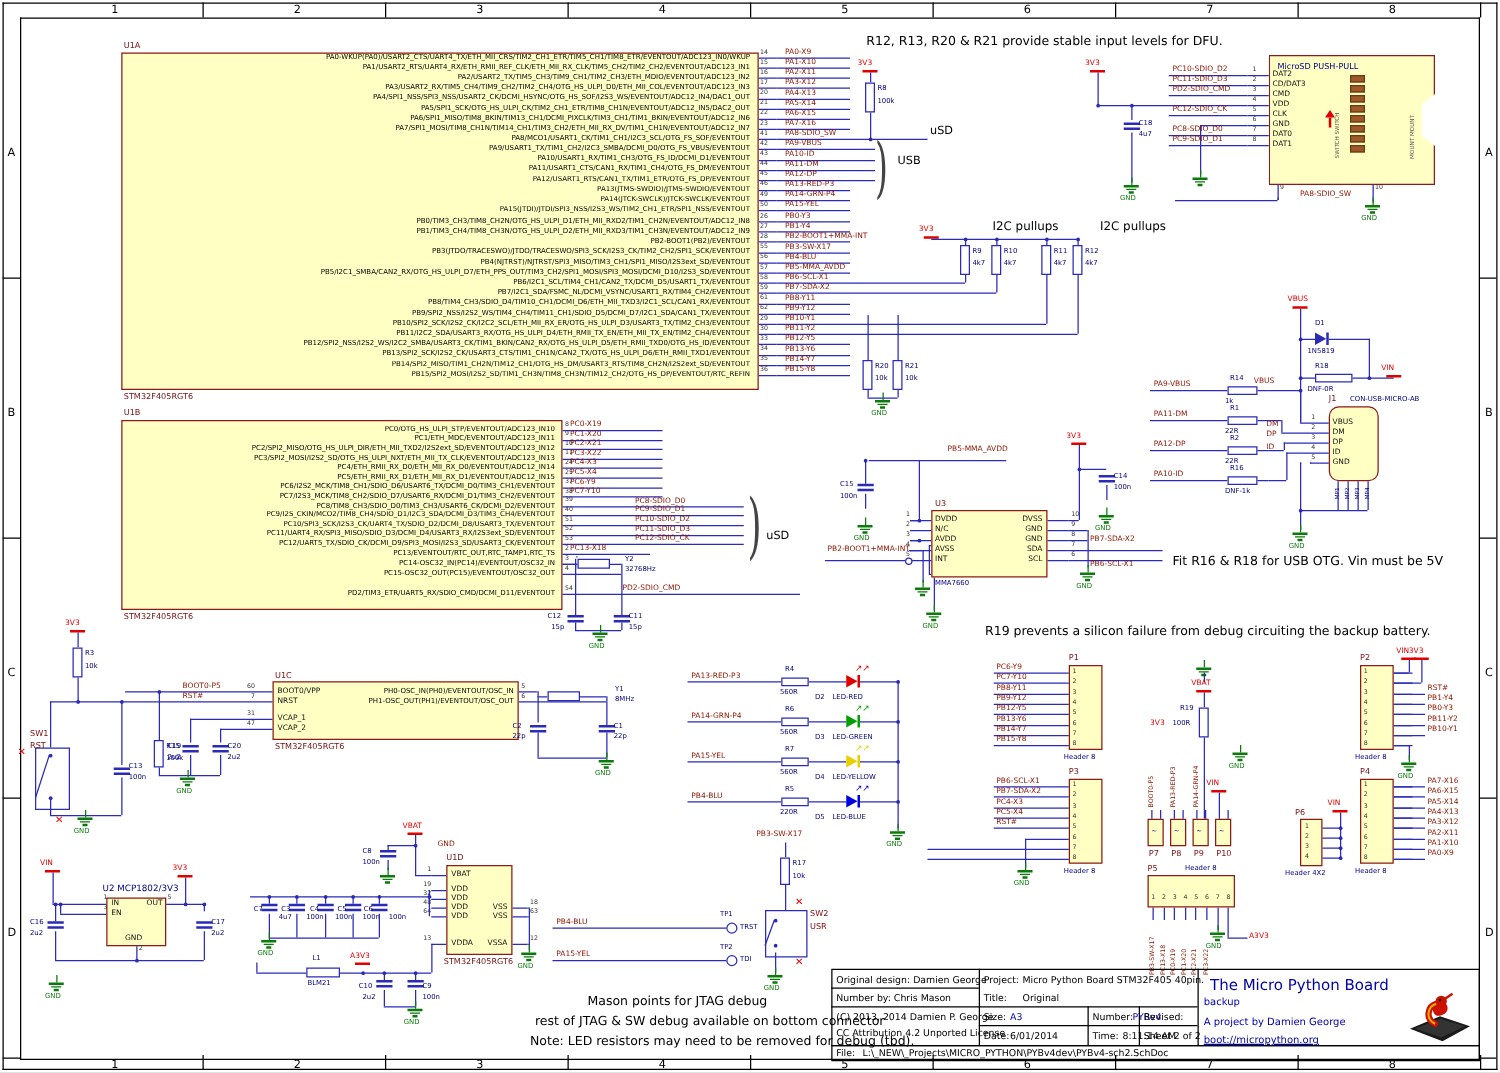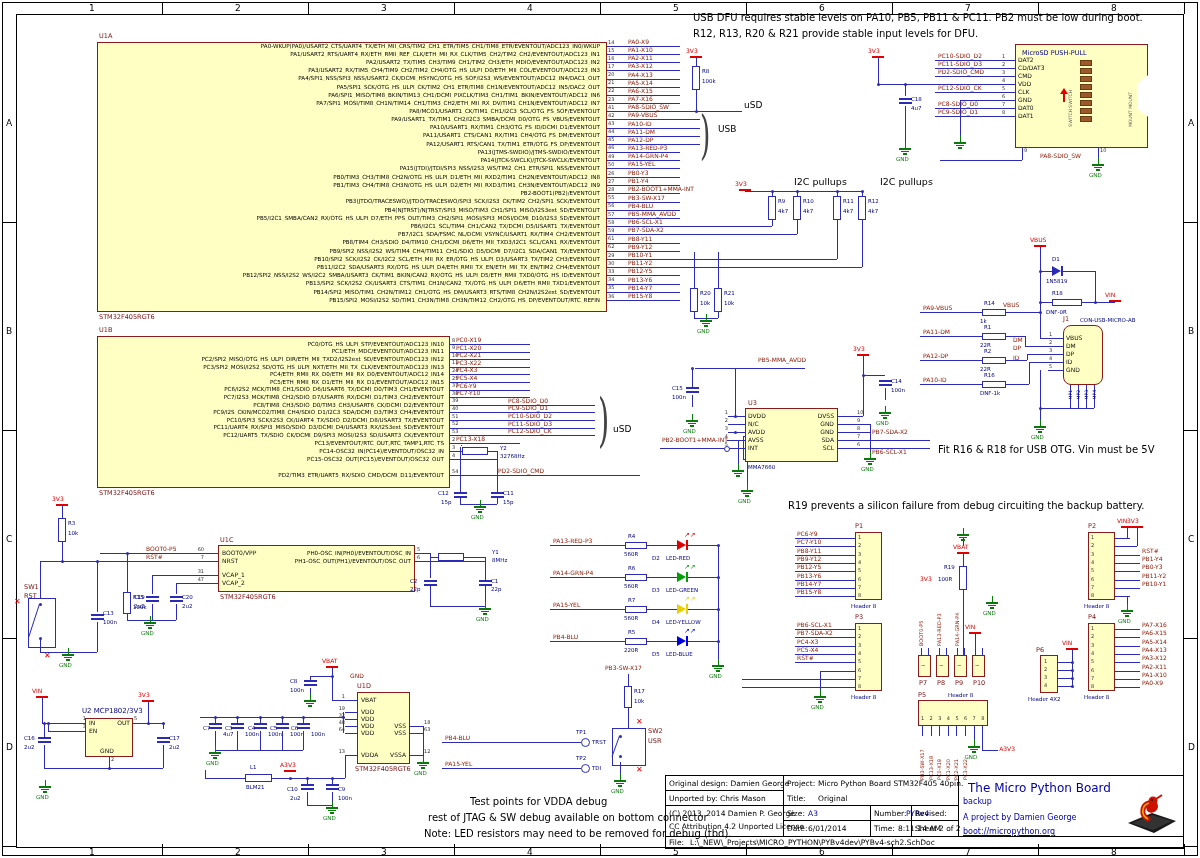--- a/index.html
+++ b/index.html
@@ -1328,45 +1328,44 @@
       <div class="gb" style="left: 969.6px; top: 748.6px; width: 8px;"></div>
       <div class="gb" style="left: 971.6px; top: 751.2px; width: 4px;"></div>
       <div class="gtxt" style="left: 964.6px; top: 754px;">GND</div>
       <div class="pnum" style="left: 981.2px; top: 716px; width: 12px; text-align: left;">8</div>
       <div class="w" style="left: 982.2px; top: 726px; width: 1px; height: 10px;"></div>
       <div class="w" style="left: 982.2px; top: 736px; width: 1px; height: 14px;"></div>
       <div class="w" style="left: 982.2px; top: 750px; width: 16px; height: 1px;"></div>
       <div class="ptxt" style="left: 999.2px; top: 746px;">A3V3</div>
     </div>
 
-  <div class="note" style="left:693px;top:12px;">USB DFU requires stable levels on PA10, PB5, PB11 &amp; PC11. PB2 must be low during boot.</div>
   <div class="note" style="left:693px;top:28px;">R12, R13, R20 &amp; R21 provide stable input levels for DFU.</div>
   <div class="note" style="left:938px;top:444px;">Fit R16 &amp; R18 for USB OTG. Vin must be 5V</div>
   <div class="note" style="left:788px;top:500px;">R19 prevents a silicon failure from debug circuiting the backup battery.</div>
-  <div class="note" style="left:470px;top:796px;">Test points for VDDA debug</div>
+  <div class="note" style="left:470px;top:796px;">Mason points for JTAG debug</div>
   <div class="note" style="left:428px;top:812px;">rest of JTAG &amp; SW debug available on bottom connector</div>
   <div class="note" style="left:424px;top:828px;">Note: LED resistors may need to be removed for debug (tbd).</div>
   <div class="note" style="left:794px;top:176px;font-size:9.5px;">I2C pullups</div>
   <div class="note" style="left:880px;top:176px;font-size:9.5px;">I2C pullups</div>
   <div class="note" style="left:744px;top:100px;font-size:9px;">uSD</div>
   <div class="note" style="left:718px;top:124px;font-size:9px;">USB</div>
   <div class="note" style="left:613px;top:424px;font-size:9px;">uSD</div>
 
   <div>
     <div class="tb" style="left:665px;top:775px;width:519px;height:62px;"></div>
     <div class="tb" style="left:665px;top:836px;width:519px;height:13px;"></div>
     <div class="fline" style="left:665px;top:790px;width:118px;height:1px;"></div>
     <div class="fline" style="left:665px;top:805px;width:293px;height:1px;"></div>
     <div class="fline" style="left:783px;top:775px;width:1px;height:61px;"></div>
     <div class="fline" style="left:958px;top:775px;width:1px;height:61px;"></div>
     <div class="fline" style="left:783px;top:820px;width:175px;height:1px;"></div>
     <div class="fline" style="left:870px;top:805px;width:1px;height:31px;"></div>
     <div class="fline" style="left:911px;top:805px;width:1px;height:31px;"></div>
     <div class="tbt" style="left:669px;top:779px;">Original design: Damien George</div>
-    <div class="tbt" style="left:669px;top:794px;">Unported by: Chris Mason</div>
+    <div class="tbt" style="left:669px;top:794px;">Number by: Chris Mason</div>
     <div class="tbt" style="left:669px;top:809px;">(C) 2013, 2014 Damien P. George</div>
     <div class="tbt" style="left:669px;top:822px;">CC Attribution 4.2 Unported License</div>
     <div class="tbt" style="left:787px;top:779px;">Project:</div>
     <div class="tbt" style="left:818px;top:779px;">Micro Python Board STM32F405 40pin.</div>
     <div class="tbt" style="left:787px;top:794px;">Title:</div>
     <div class="tbt" style="left:818px;top:794px;">Original</div>
     <div class="tbt" style="left:787px;top:809px;">Size:</div>
     <div class="tbt" style="left:808px;top:809px;color:#0000a8;">A3</div>
     <div class="tbt" style="left:874px;top:809px;">Number:</div>
     <div class="tbt" style="left:874px;top:809px;margin-left:32px;color:#0000a8;">PYBv4</div>

